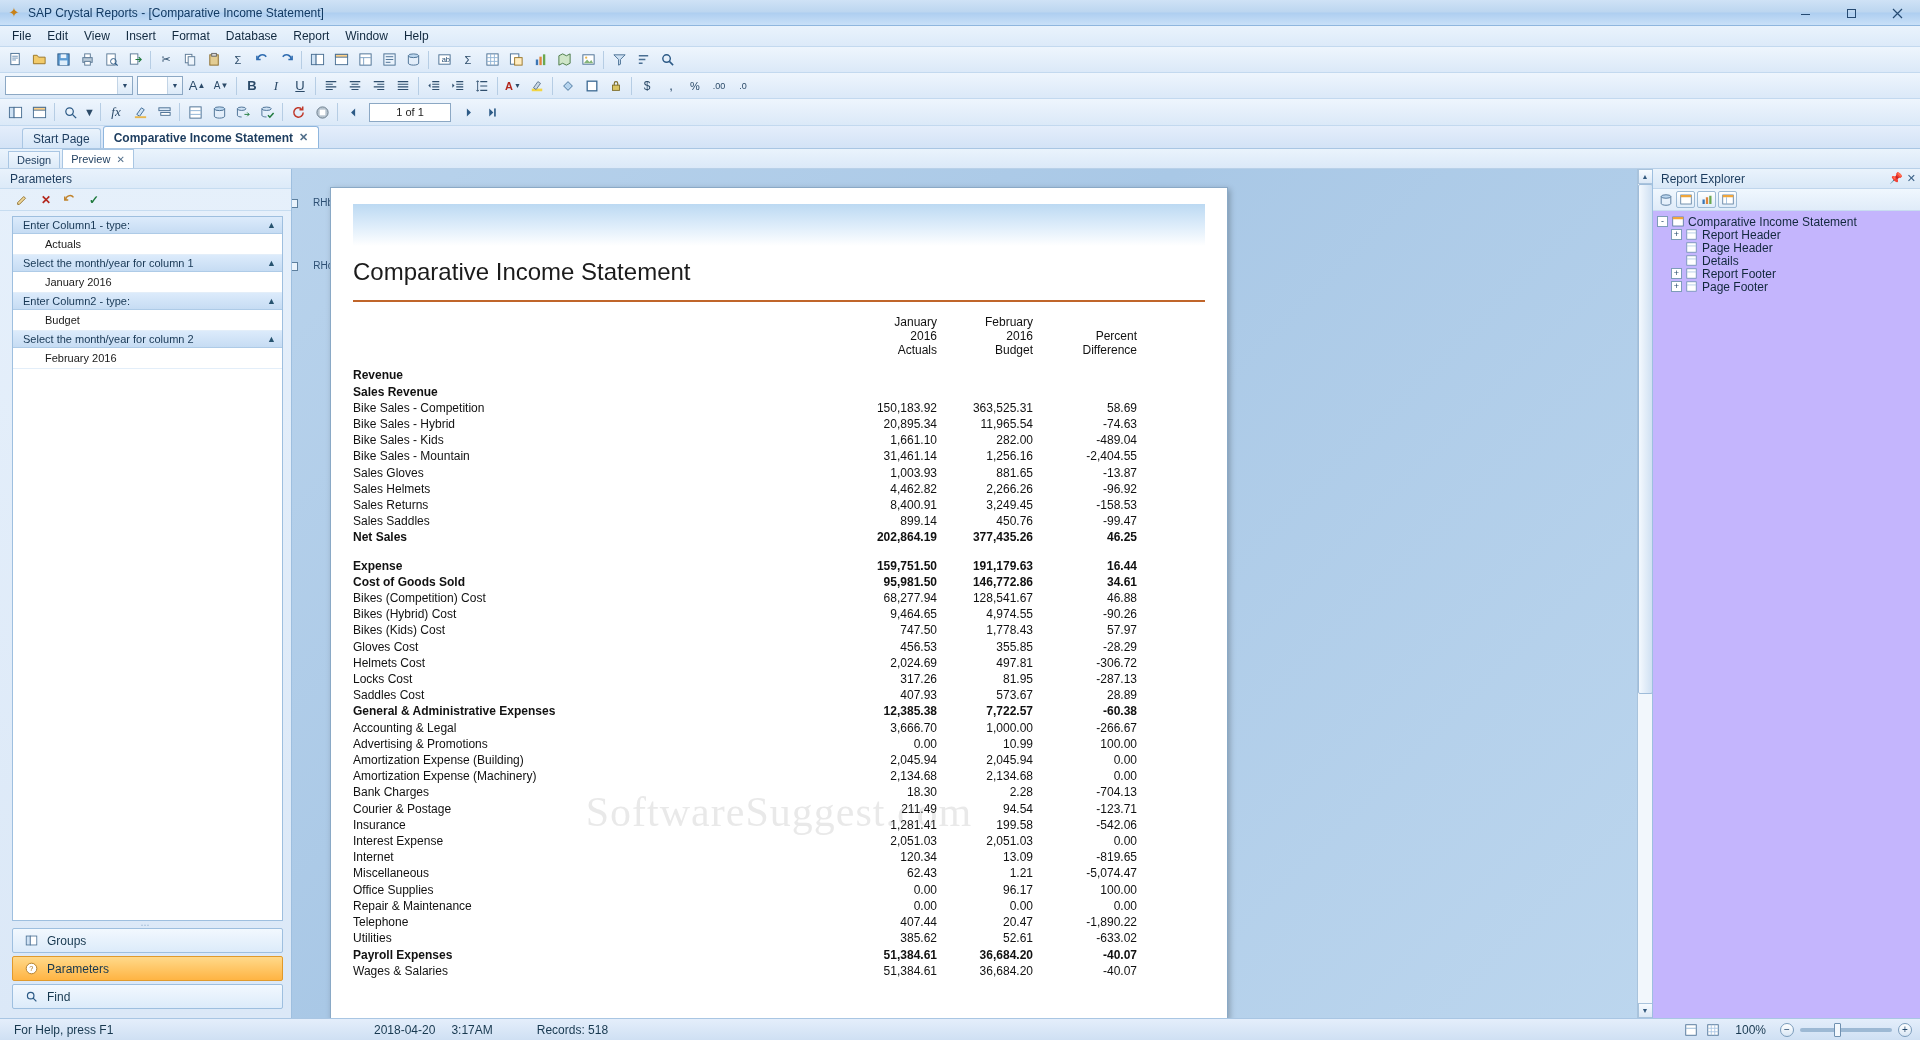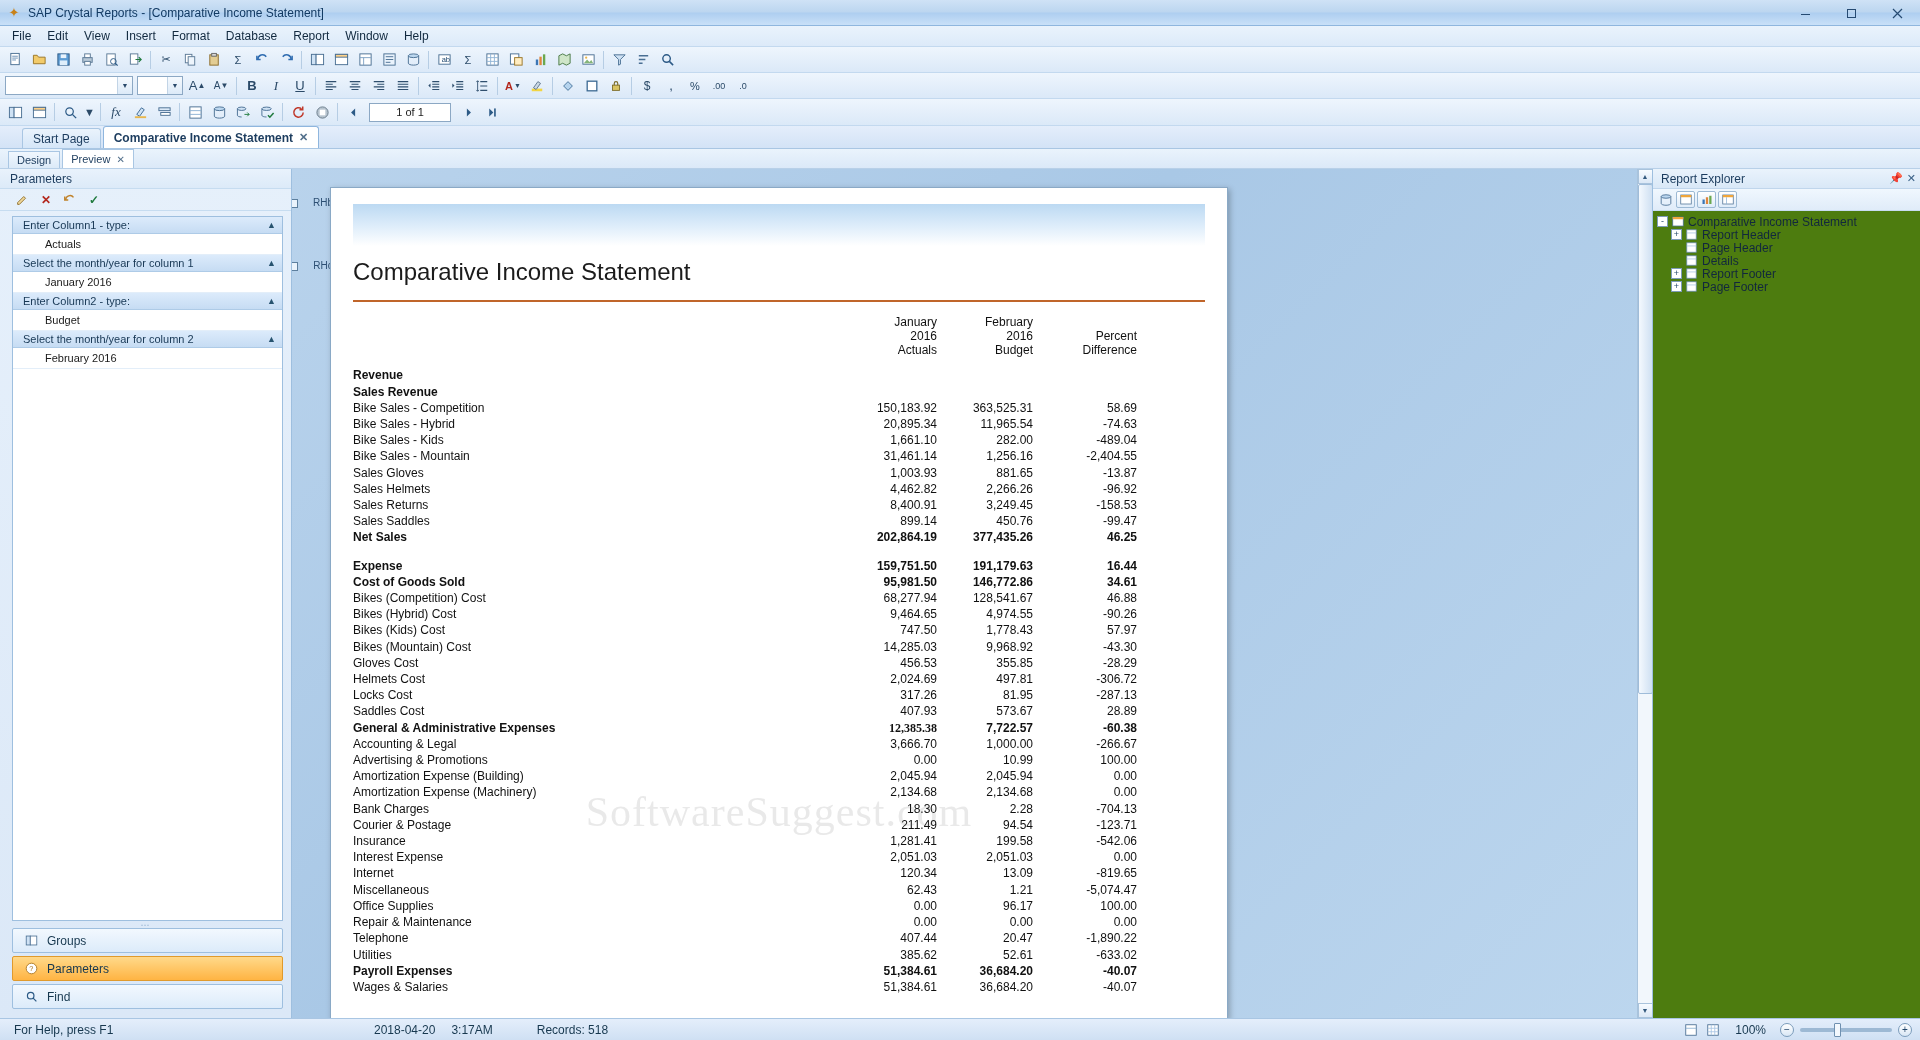--- a/index.html
+++ b/index.html
@@ -257,21 +257,21 @@
   }
   .vs-track { flex: 1; width: 15px; background: #f2f7fc; position: relative; }
   .vs-thumb {
     position: absolute; left: 0; top: 0; width: 15px; height: 510px;
     background: linear-gradient(to right,#f4f9fe,#cfe0f2);
     border: 1px solid #9fbcd9; border-radius: 2px;
   }
 
   
   .rightpanel {
-    width: 268px; background: #4d7c0f; border-left: 1px solid #9ebfdf;
+    width: 268px; background: #c4b5fd; border-left: 1px solid #9ebfdf;
     display: flex; flex-direction: column;
   }
   .rp-header {
     height: 20px; display:flex; align-items:center; justify-content: space-between;
     padding: 0 4px 0 8px;
     background: linear-gradient(to bottom,#eaf3fc,#d9e8f7);
     border-bottom: 1px solid #c0d6ec;
     font-size: 12px; color:#1c3c5e;
   }
   .rp-header .hbtns { display:flex; gap:4px; color:#3b6288; font-size: 11px;}
@@ -938,26 +938,20 @@
                 <td class="td-num">4,974.55</td>
                 <td class="td-num">-90.26</td>
               </tr>
               <tr>
                 <td class="lbl-l2">Bikes (Kids) Cost</td>
                 <td class="td-num">747.50</td>
                 <td class="td-num">1,778.43</td>
                 <td class="td-num">57.97</td>
               </tr>
               <tr>
-                <td class="lbl-l2">Bikes (Mountain) Cost</td>
-                <td class="td-num">14,285.03</td>
-                <td class="td-num">9,968.92</td>
-                <td class="td-num">-43.30</td>
-              </tr>
-              <tr>
                 <td class="lbl-l2">Gloves Cost</td>
                 <td class="td-num">456.53</td>
                 <td class="td-num">355.85</td>
                 <td class="td-num">-28.29</td>
               </tr>
               <tr>
                 <td class="lbl-l2">Helmets Cost</td>
                 <td class="td-num">2,024.69</td>
                 <td class="td-num">497.81</td>
                 <td class="td-num">-306.72</td>
@@ -969,21 +963,21 @@
                 <td class="td-num">-287.13</td>
               </tr>
               <tr>
                 <td class="lbl-l2">Saddles Cost</td>
                 <td class="td-num">407.93</td>
                 <td class="td-num">573.67</td>
                 <td class="td-num">28.89</td>
               </tr>
               <tr>
                 <td class="lbl-l1">General &amp; Administrative Expenses</td>
-                <td class="td-num" style="font-weight: bold; font-family: Liberation Serif, serif;">12,385.38</td>
+                <td class="td-num" style="font-weight: bold;">12,385.38</td>
                 <td class="td-num" style="font-weight: bold;">7,722.57</td>
                 <td class="td-num" style="font-weight: bold;">-60.38</td>
               </tr>
               <tr>
                 <td class="lbl-l2">Accounting &amp; Legal</td>
                 <td class="td-num">3,666.70</td>
                 <td class="td-num">1,000.00</td>
                 <td class="td-num">-266.67</td>
               </tr>
               <tr>

